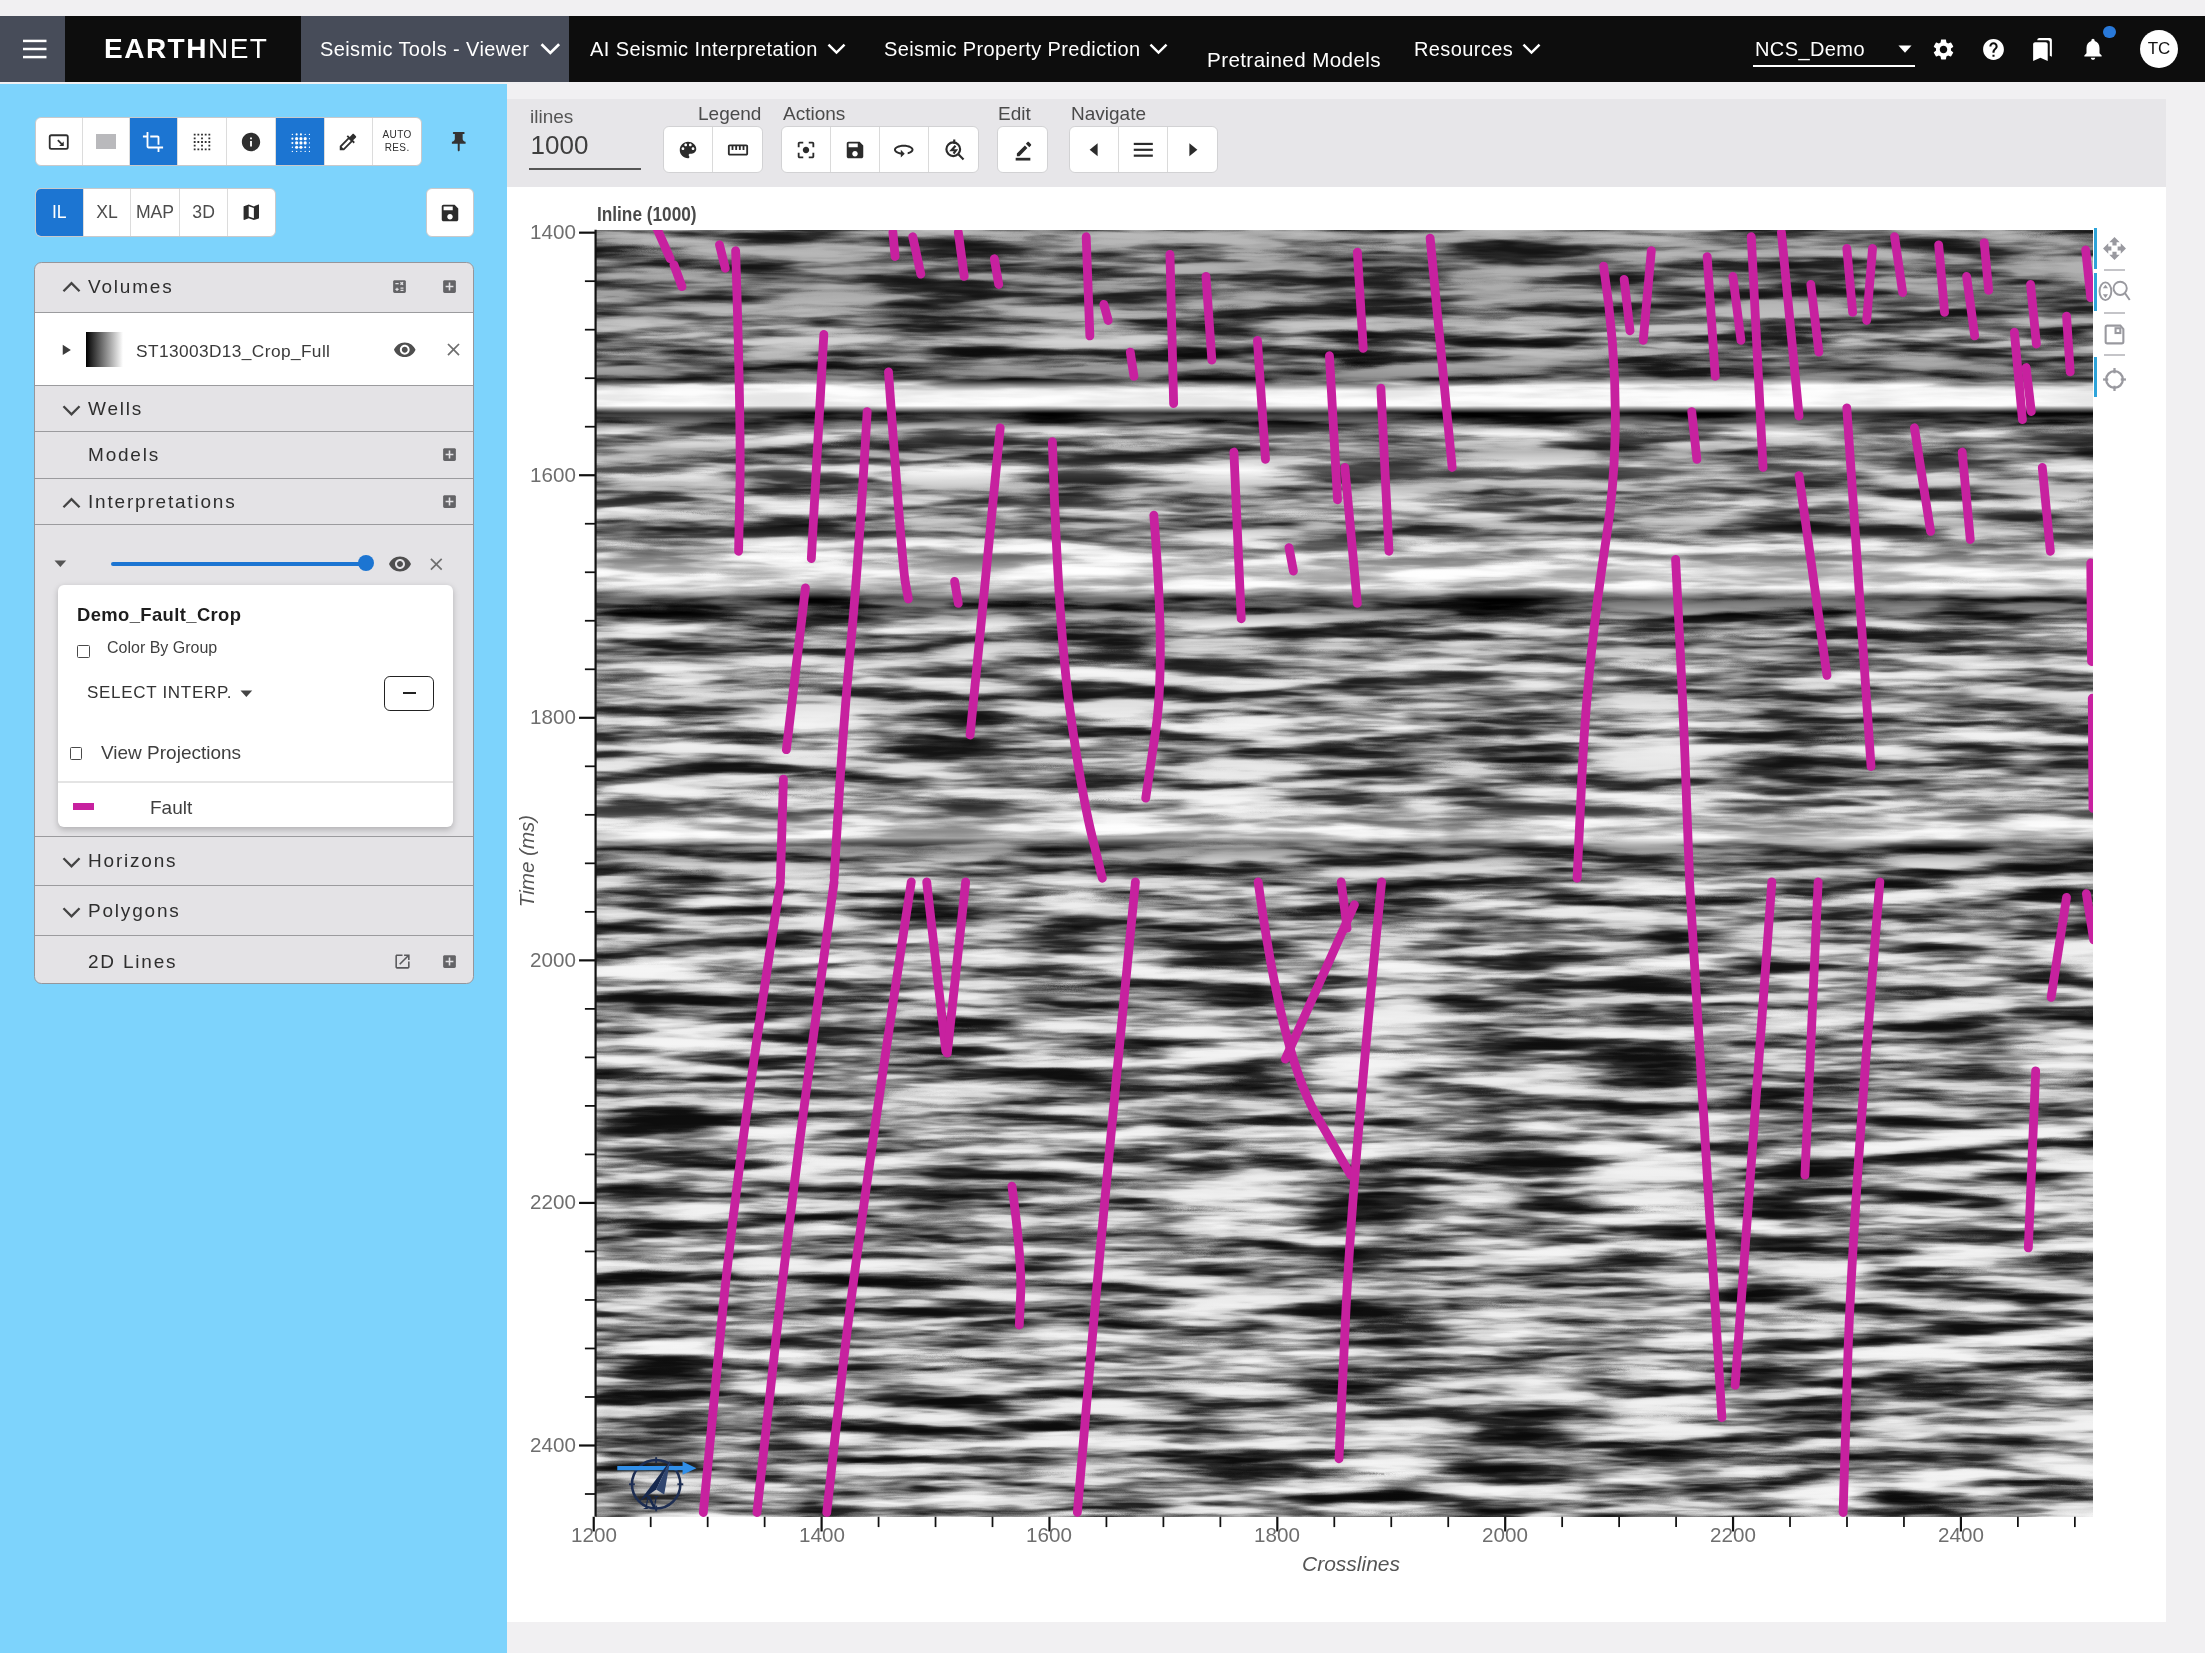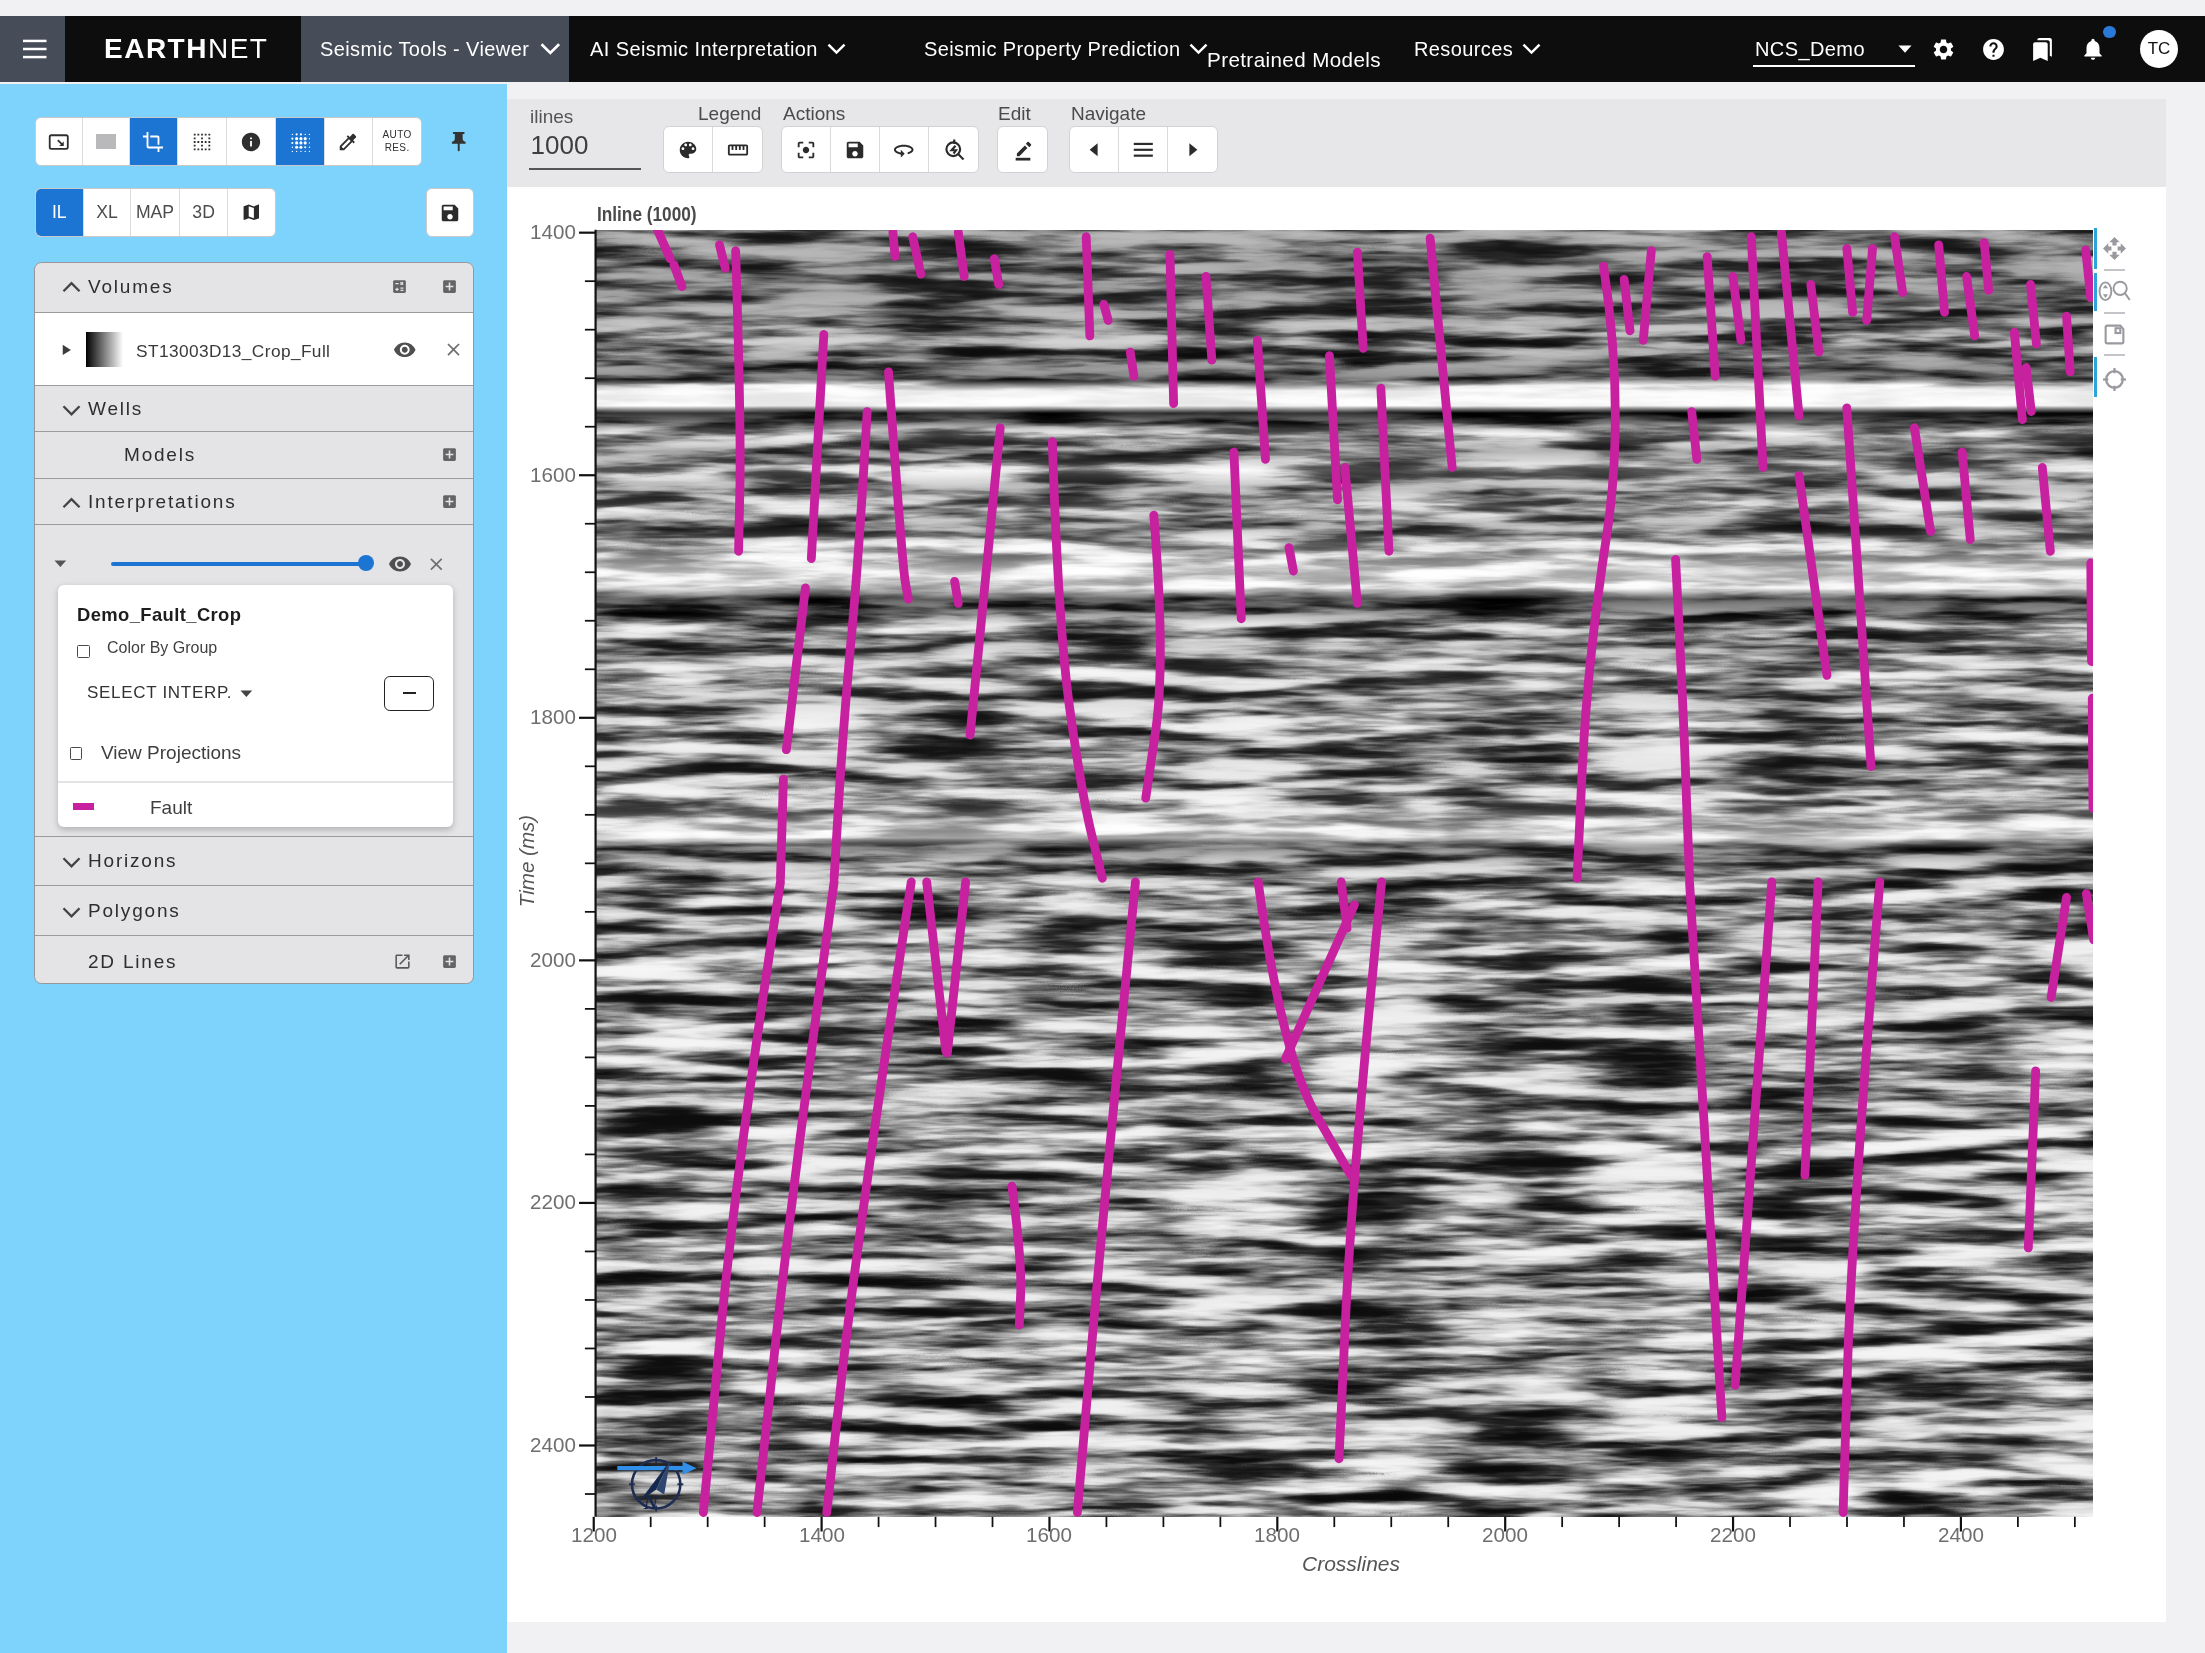--- a/index.html
+++ b/index.html
@@ -30,21 +30,21 @@
       </g>
     </svg>
   <div class="navitem" style="left:104px;font-size:28px;font-weight:bold;letter-spacing:1.5px;">EARTH<span style="font-weight:normal;">NET</span></div>
   <div class="navgray" style="left:301px;width:268px;"></div>
   <div class="navitem" style="left:320px;font-size:20px;">Seismic Tools - Viewer<svg style="margin-left:10.3px" width="20.6" height="13.2" viewBox="0 0 28 18">
         <path d="M2 3 L14 15 L26 3" fill="none" stroke="#fff" stroke-width="3.6"></path>
       </svg></div>
   <div class="navitem" style="left:590px;">AI Seismic Interpretation<svg style="margin-left:8.8px" width="19" height="11.8" viewBox="0 0 26 16">
         <path d="M2 2 L13 13 L24 2" fill="none" stroke="#fff" stroke-width="3.4"></path>
       </svg></div>
-  <div class="navitem" style="left:884px;margin-left:40px;">Seismic Property Prediction<svg style="margin-left:8.8px" width="19" height="11.8" viewBox="0 0 26 16">
+  <div class="navitem" style="left:884px;">Seismic Property Prediction<svg style="margin-left:8.8px" width="19" height="11.8" viewBox="0 0 26 16">
         <path d="M2 2 L13 13 L24 2" fill="none" stroke="#fff" stroke-width="3.4"></path>
       </svg></div>
   <div class="navitem" style="left:1207px;font-size:20.6px;margin-top:11px;">Pretrained Models</div>
   <div class="navitem" style="left:1414px;">Resources<svg style="margin-left:8.8px" width="19" height="11.8" viewBox="0 0 26 16">
         <path d="M2 2 L13 13 L24 2" fill="none" stroke="#fff" stroke-width="3.4"></path>
       </svg></div>
   <div class="navitem" style="left:1755px;font-size:20px;">NCS_Demo</div>
   <div class="abs" style="left:1753px;top:49px;width:162px;height:1.5px;background:#fff;"></div>
   <svg class="abs" style="left:1897px;top:28px;" width="16" height="10.3" viewBox="0 0 22 14">
       <path d="M2 2 L11 12 L20 2" fill="#fff"></path>
@@ -198,21 +198,21 @@
     </div>
 
     <div class="abs" style="left:0;top:122px;width:100%;height:46px;border-top:0.7px solid #9b9b9e;">
       <svg class="abs" style="left:27px;top:17.6px;" width="19" height="12.5" viewBox="0 0 26 17">
           <path d="M2 3 L13 14 L24 3" fill="none" stroke="#444" stroke-width="3.2"></path>
         </svg>
       <div class="abs" style="left:53px;top:11.8px;font-size:19px;letter-spacing:1.8px;color:#2e2e2e;">Wells</div>
     </div>
 
     <div class="abs" style="left:0;top:168px;width:100%;height:46px;border-top:0.7px solid #9b9b9e;">
-      <div class="abs" style="left:53px;top:11.8px;font-size:19px;letter-spacing:1.8px;color:#2e2e2e;margin-left:36px;">Models</div>
+      <div class="abs" style="left:53px;top:11.8px;font-size:19px;letter-spacing:1.8px;color:#2e2e2e;">Models</div>
       <svg class="abs" style="left:406px;top:14px;" width="17" height="17" viewBox="0 0 24 24">
           <path fill="#646467" d="M19 3H5c-1.1 0-2 .9-2 2v14c0 1.1.9 2 2 2h14c1.1 0 2-.9 2-2V5c0-1.1-.9-2-2-2z"></path>
           <g stroke="#e4e3e6" stroke-width="2.2">
             <line x1="12" y1="6.5" x2="12" y2="17.5"></line>
             <line x1="6.5" y1="12" x2="17.5" y2="12"></line>
           </g>
         </svg>
     </div>
 
     <div class="abs" style="left:0;top:215px;width:100%;height:46px;border-top:0.7px solid #9b9b9e;">

